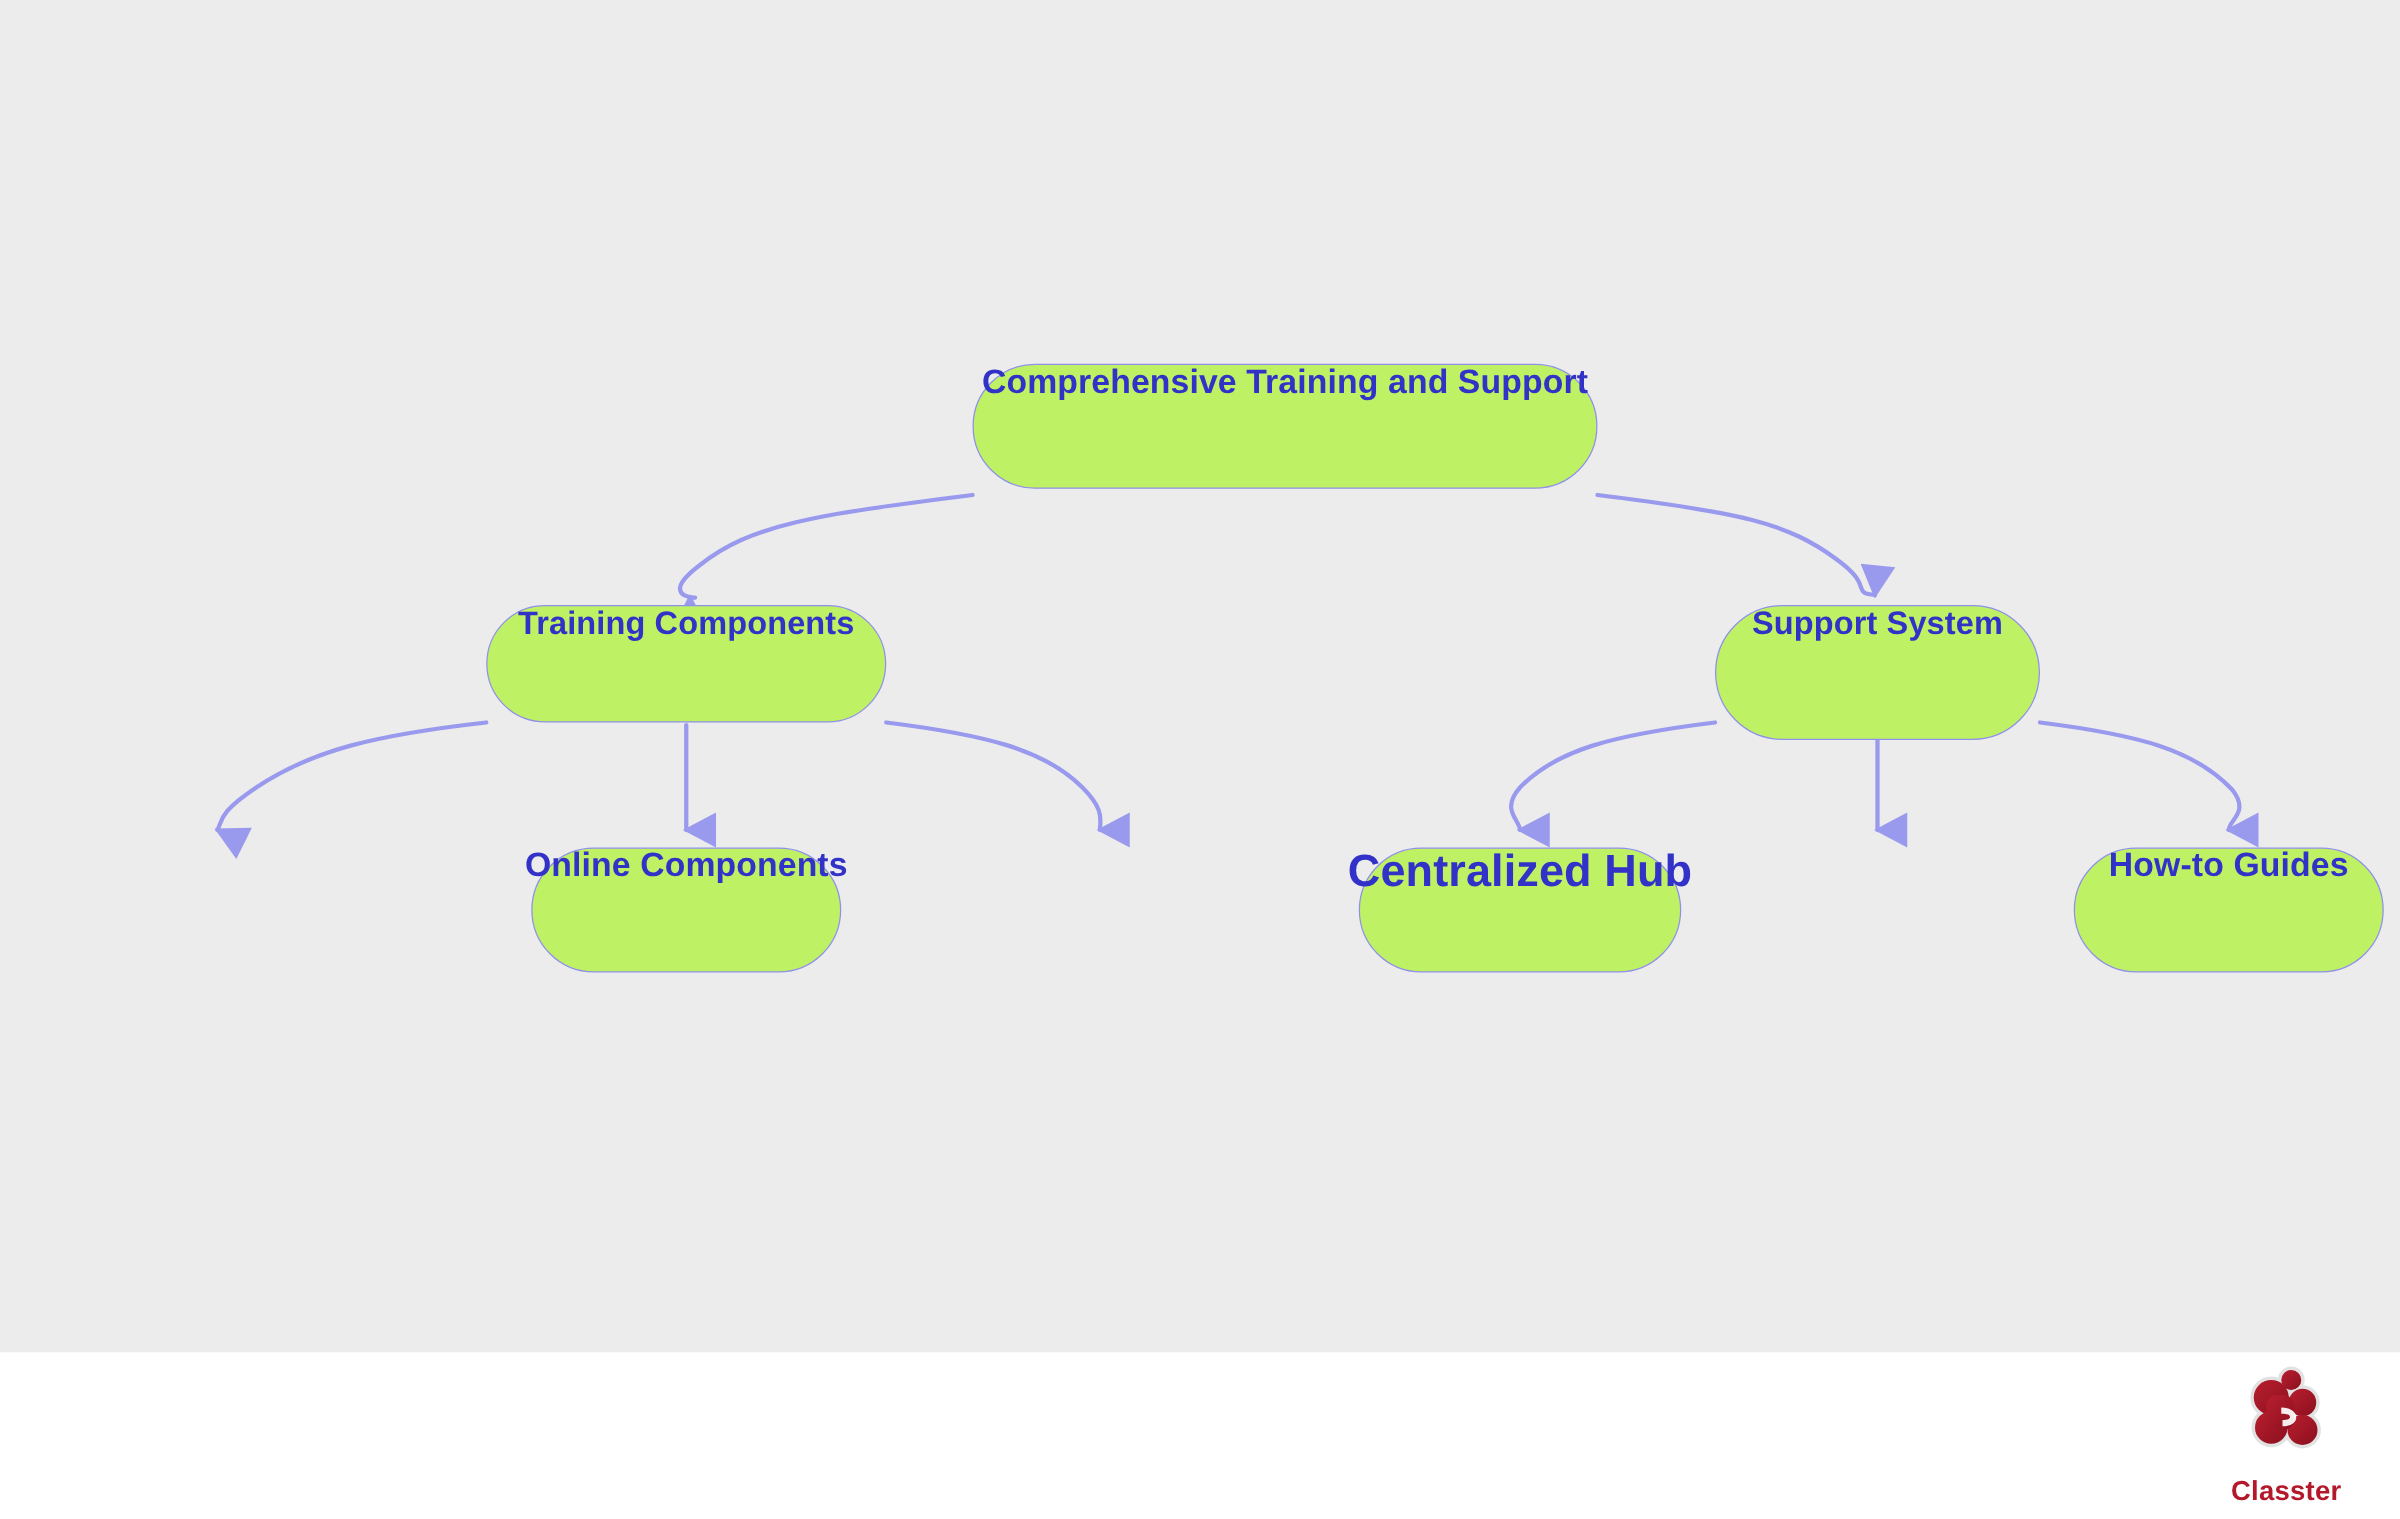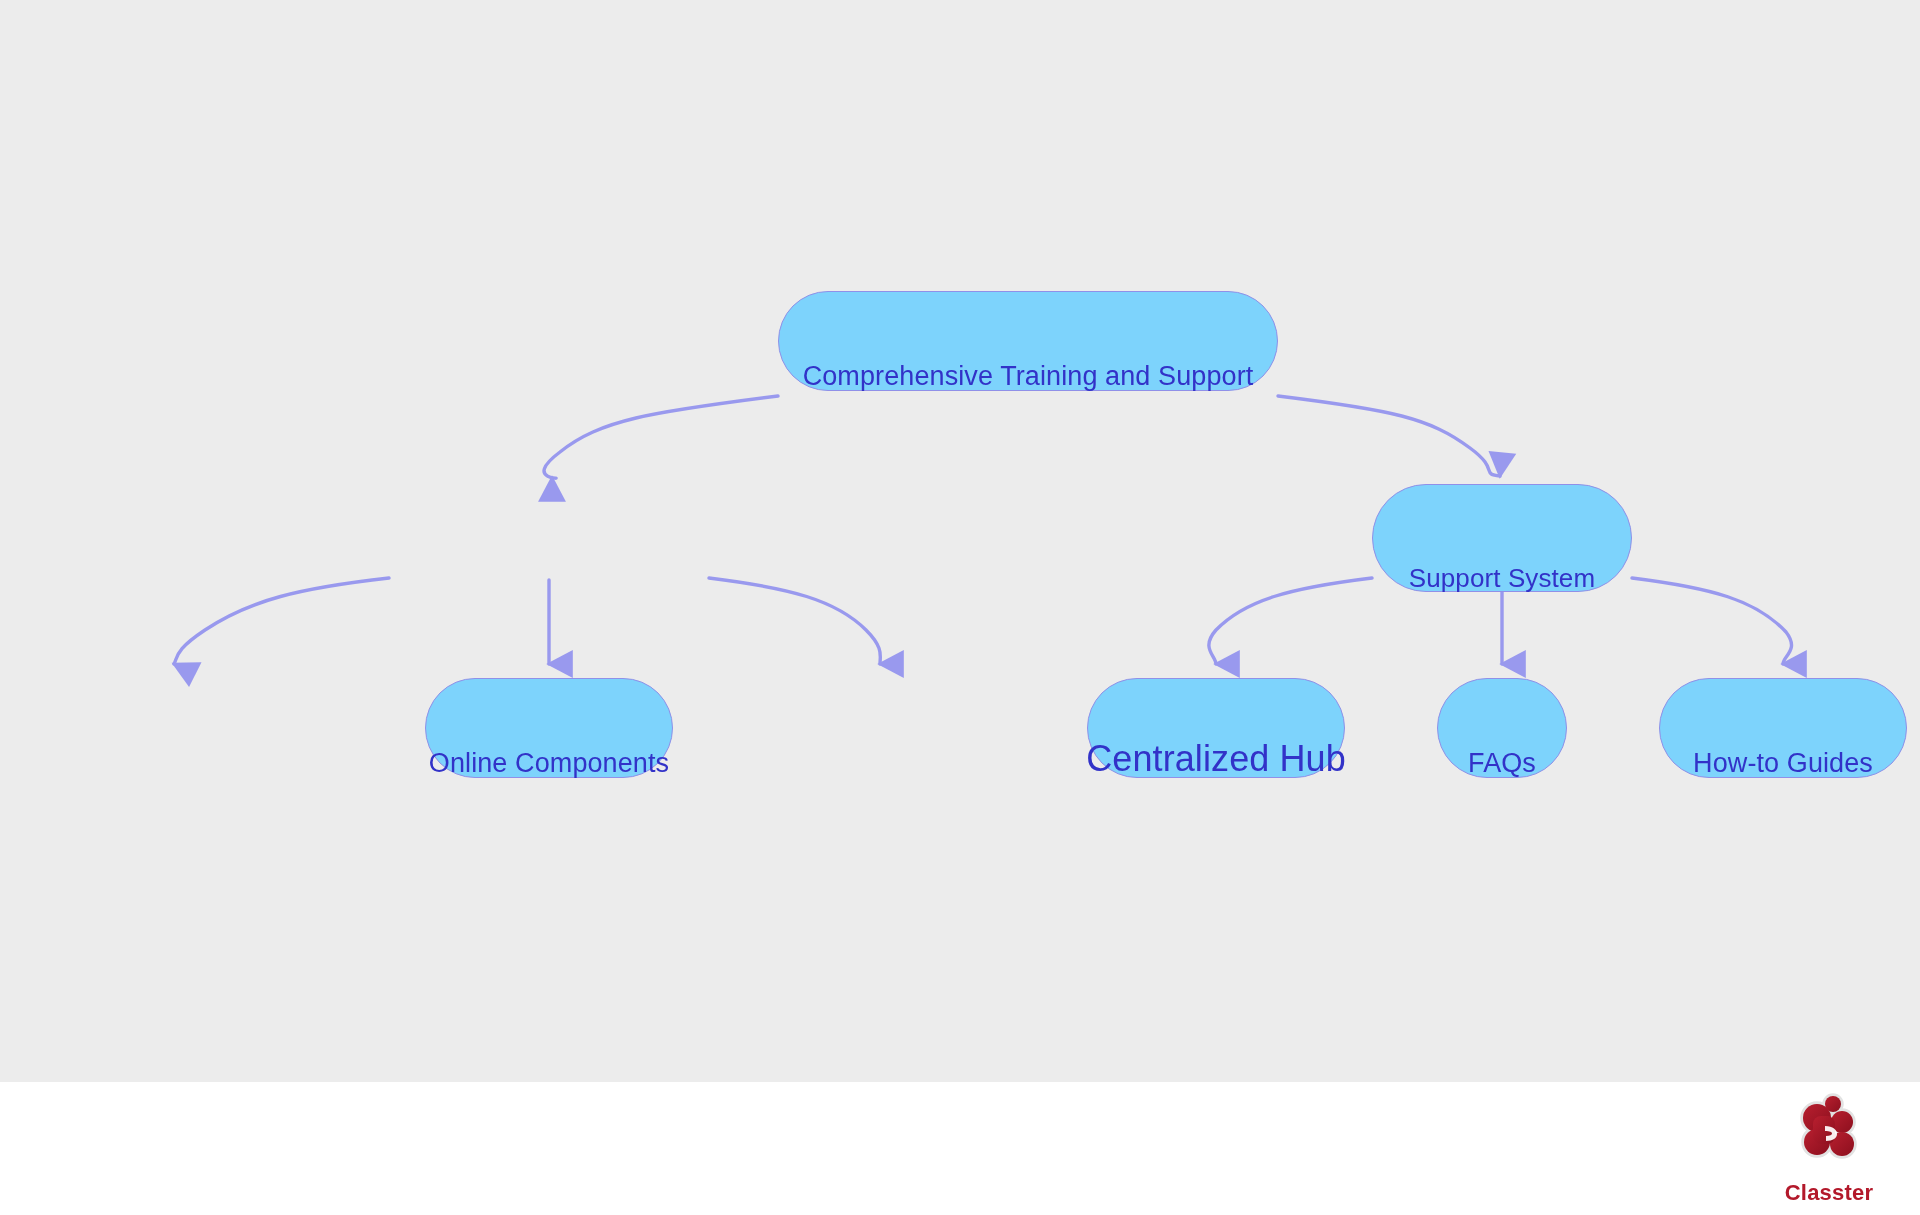--- a/index.html
+++ b/index.html
@@ -35,30 +35,30 @@
     position: absolute;
     left: 0;
     top: 0;
     width: 1920px;
     height: 1082px;
     pointer-events: none;
   }
   .node {
     position: absolute;
     box-sizing: border-box;
-    background: #7dd3fc;
+    background: #bef264;
     border: 1.6px solid #9090e8;
     border-radius: 56px;
     display: flex;
-    align-items: flex-end;
+    align-items: flex-start;
     justify-content: center;
     color: #3232c8;
     font-family: "Liberation Sans", sans-serif;
     font-size: 26px;
-    font-weight: 400;
+    font-weight: 700;
     letter-spacing: 0.1px;
     white-space: nowrap;
     user-select: none;
   }
   .node-label {
     display: block;
     line-height: 1;
     padding: 0 6px;
   }
   #footer-bar {
@@ -118,38 +118,38 @@
         <path d="M 1372 578 C 1290 588 1245 600 1216 630 C 1200 648 1216 656 1216 664"></path>
         <path d="M 1502 580 L 1502 664"></path>
         <path d="M 1632 578 C 1712 588 1756 600 1786 632 C 1800 650 1783 656 1783 664"></path>
       </g>
     </svg>
 
     <div class="node" style="left:778px; top:291px; width:500px; height:100px; font-size:27px;">
       <span class="node-label">Comprehensive Training and Support</span>
     </div>
 
+    <div class="node" style="left:389px; top:484px; width:320px; height:94px; font-size:26px;">
+      <span class="node-label">Training Components</span>
+    </div>
 
     <div class="node" style="left:1372px; top:484px; width:260px; height:108px; font-size:26px;">
       <span class="node-label">Support System</span>
     </div>
 
 
     <div class="node" style="left:425px; top:678px; width:248px; height:100px; font-size:27px;">
       <span class="node-label">Online Components</span>
     </div>
 
 
     <div class="node" style="left:1087px; top:678px; width:258px; height:100px; font-size:36px;">
       <span class="node-label">Centralized Hub</span>
     </div>
 
-    <div class="node" style="left:1437px; top:678px; width:130px; height:100px; font-size:27px;">
-      <span class="node-label">FAQs</span>
-    </div>
 
     <div class="node" style="left:1659px; top:678px; width:248px; height:100px; font-size:27px;">
       <span class="node-label">How-to Guides</span>
     </div>
 
   </div>
 
   <div id="footer-bar"></div>
 
   <div id="brand">

